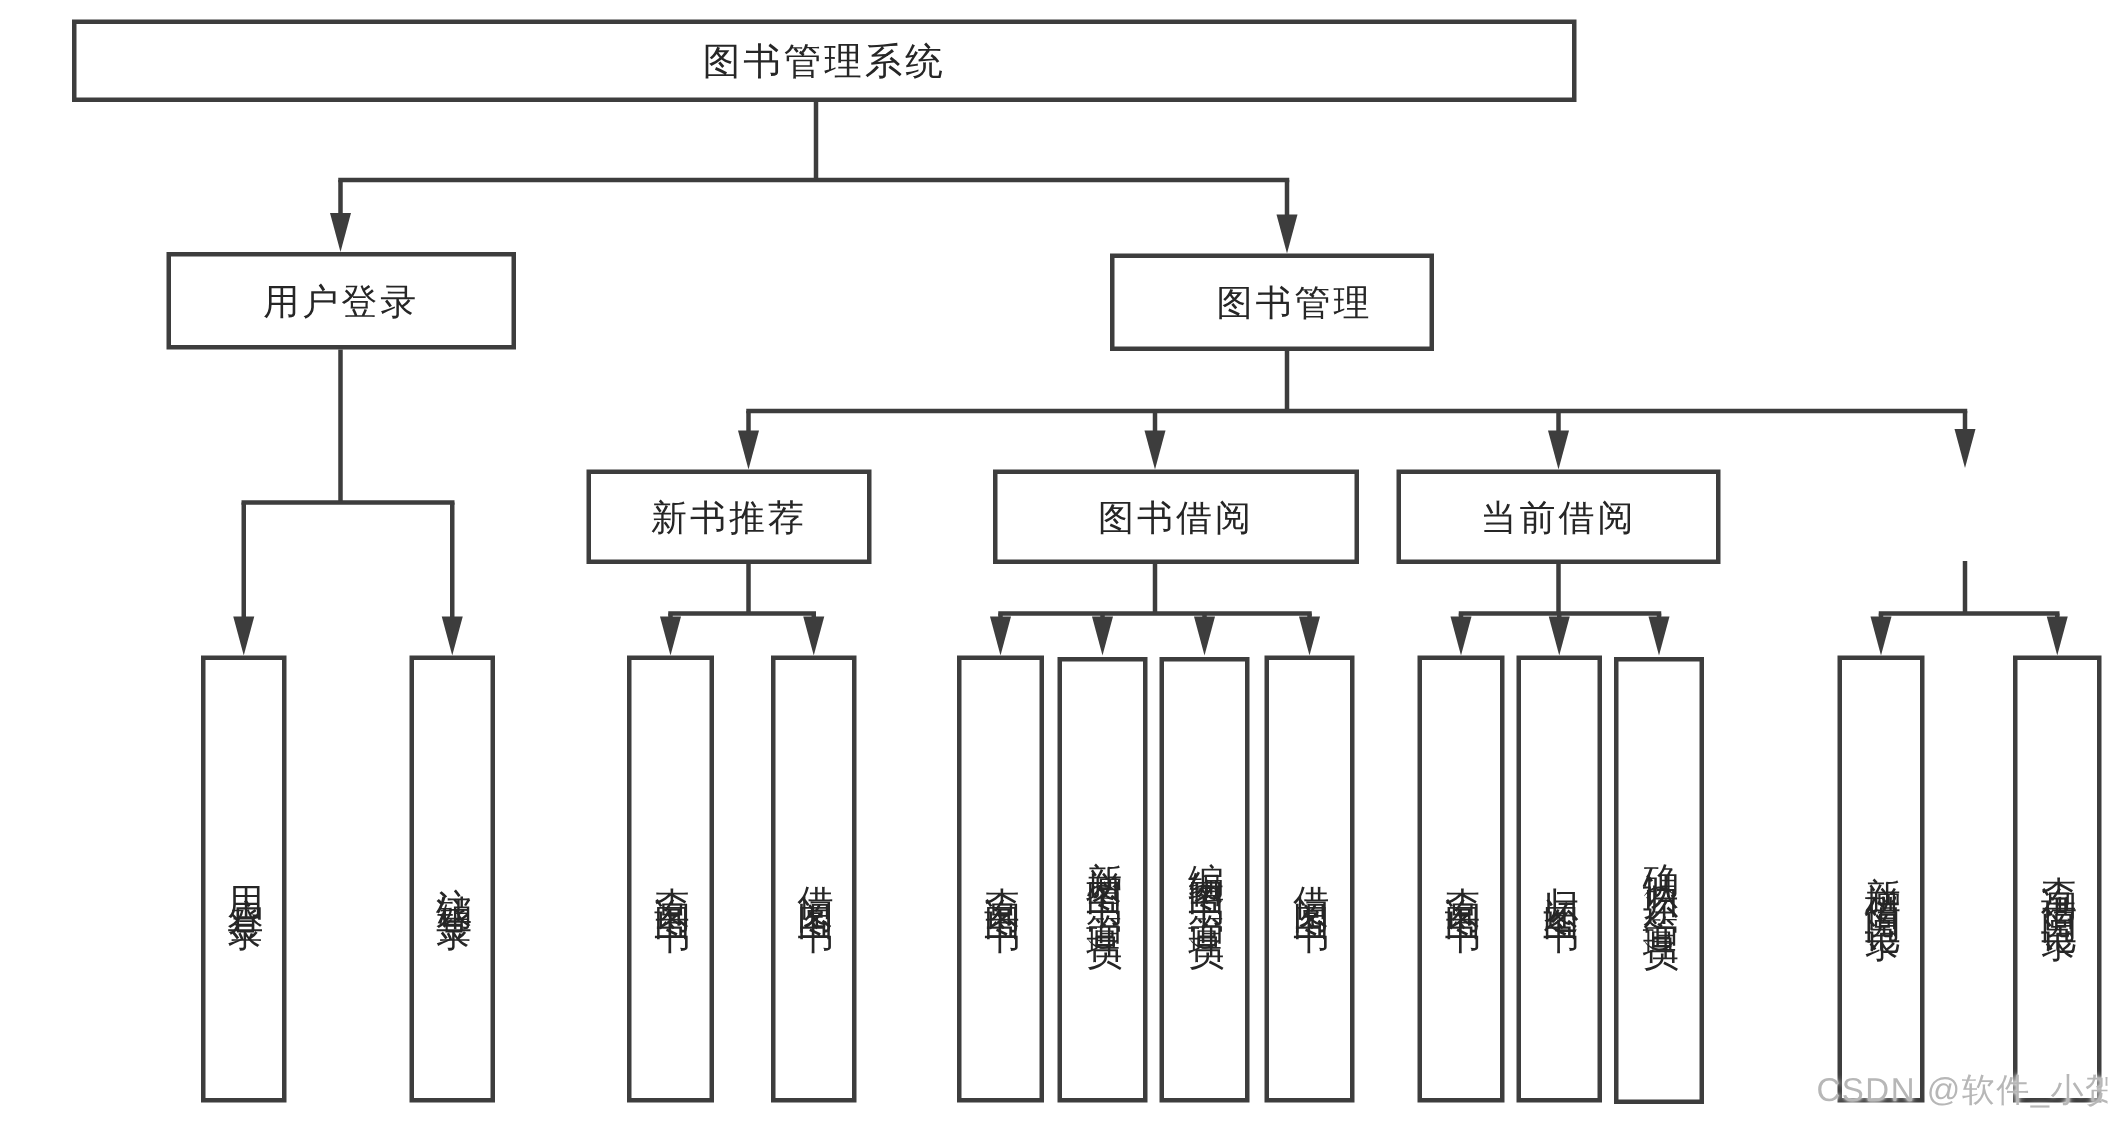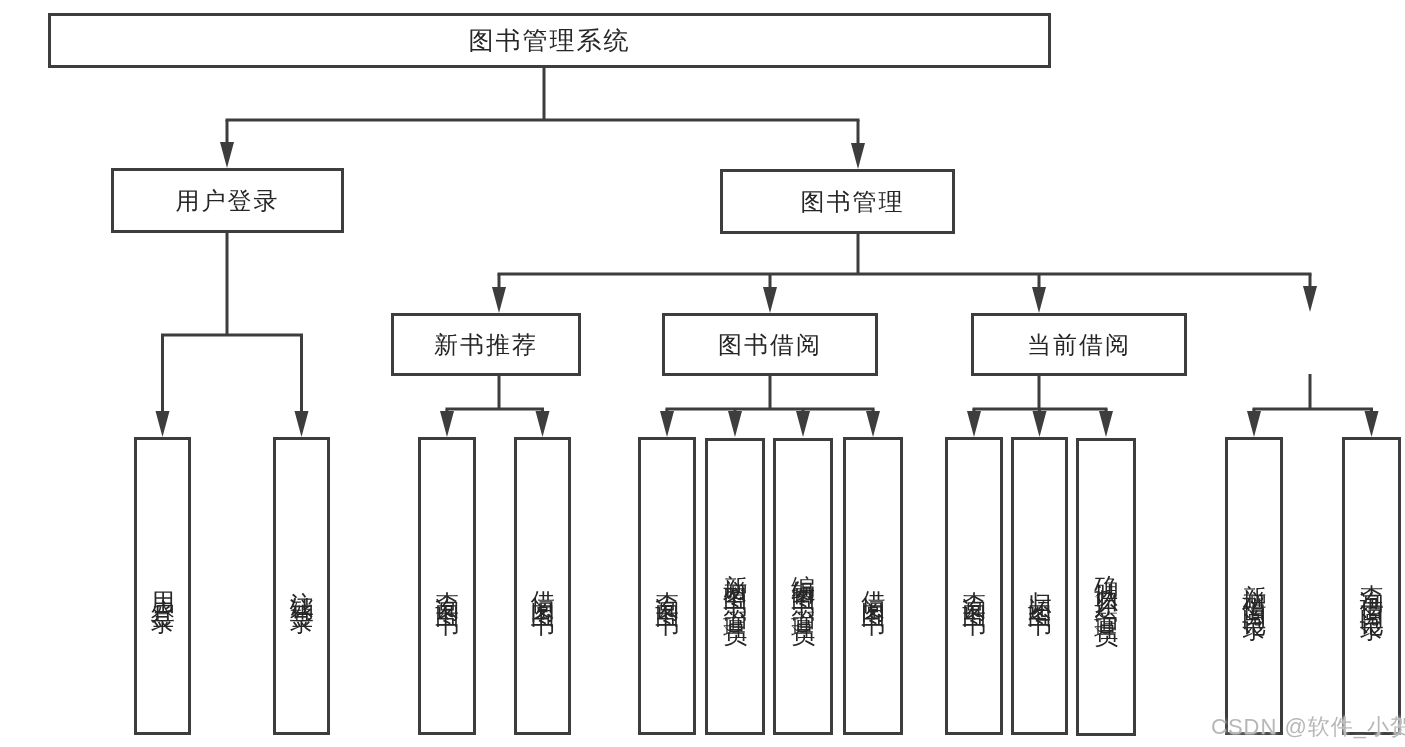--- a/index.html
+++ b/index.html
@@ -130,31 +130,31 @@
     </g>
   </svg>
 
   <div class="node node-h root-title" style="left:20px; top:13px; width:1003px; height:55px;">
     <span>图书管理系统</span>
   </div>
 
   <div class="node node-h" style="left:83px; top:168px; width:233px; height:65px;">
     <span>用户登录</span>
   </div>
-  <div class="node node-h" style="left:692px; top:169px; width:235px; height:65px;padding-left:30px;">
+  <div class="node node-h" style="left:712px; top:169px; width:216px; height:65px;padding-left:30px;">
     <span>图书管理</span>
   </div>
 
   <div class="node node-h" style="left:363px; top:313px; width:190px; height:63px;">
     <span>新书推荐</span>
   </div>
-  <div class="node node-h" style="left:634px; top:313px; width:216px; height:63px;">
+  <div class="node node-h" style="left:634px; top:313px; width:244px; height:63px;">
     <span>图书借阅</span>
   </div>
-  <div class="node node-h" style="left:943px; top:313px; width:216px; height:63px;">
+  <div class="node node-h" style="left:903px; top:313px; width:216px; height:63px;">
     <span>当前借阅</span>
   </div>
 
   <div class="node node-v" style="left:106px; top:437px; width:57px; height:298px;">
     <span class="vlabel">用户登录</span>
   </div>
   <div class="node node-v" style="left:245px; top:437px; width:57px; height:298px;">
     <span class="vlabel">注销登录</span>
   </div>
 

